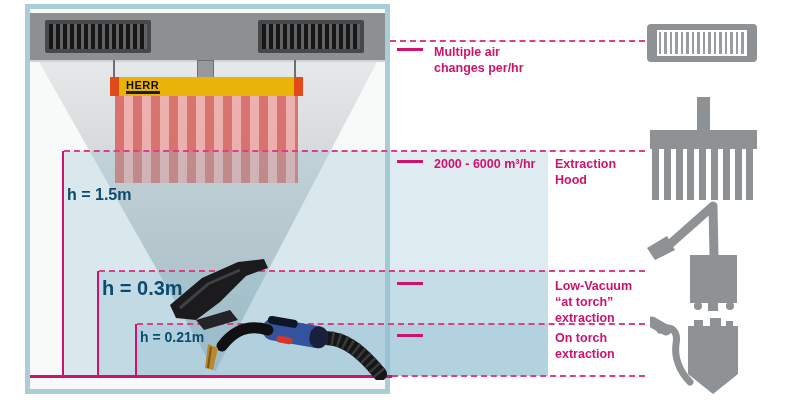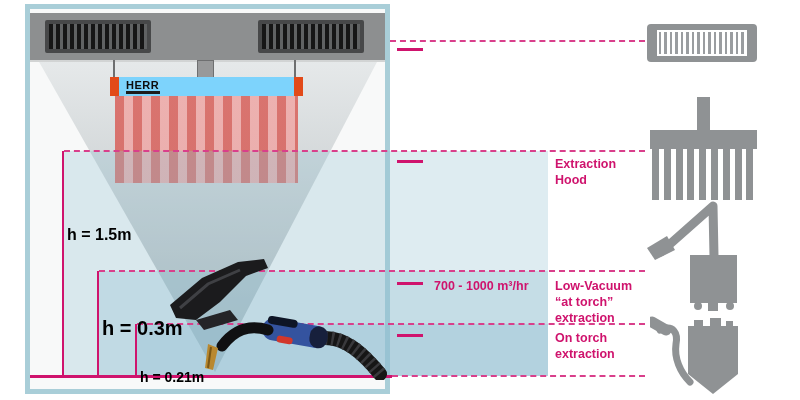--- a/index.html
+++ b/index.html
@@ -17,21 +17,21 @@
            border-bottom:2px solid #d2d4d4;z-index:3;}
   .grille{top:20px;width:106px;height:33px;box-sizing:border-box;border:4px solid #474849;
           border-radius:2px;z-index:4;
           background:repeating-linear-gradient(90deg,#161616 0 4px,#606263 4px 7px);}
   .grille.g1{left:45px;} .grille.g2{left:258px;}
   .duct{left:197px;top:60px;width:15px;height:19px;background:#98999a;border:1px solid #6e6f70;z-index:3;}
   .rod{top:60px;width:2px;height:19px;background:#6e6f70;z-index:3;}
   .rod.r1{left:113px;} .rod.r2{left:294px;}
 
   
-  .hoodbar{left:110px;top:77px;width:193px;height:19px;background:#7dd3fc;z-index:3;}
+  .hoodbar{left:110px;top:77px;width:193px;height:19px;background:#eab308;z-index:3;}
   .cap{top:0;width:9px;height:19px;background:#e24a19;}
   .cap.cl{left:0;} .cap.cr{right:0;}
   .brand{left:16px;top:3px;color:#0d0d0d;font-size:11px;line-height:1;font-weight:bold;letter-spacing:.5px;}
   .brandbar{left:16px;top:14px;width:34px;height:3px;background:#1c1c1c;}
   .curtain{left:115px;top:96px;width:183px;height:87px;z-index:3;
            background:repeating-linear-gradient(90deg,rgba(216,96,90,.85) 0 9px,rgba(240,166,164,.82) 9px 18px);}
 
   
   .panel{z-index:4;}
   .p1{left:62px;top:151px;width:486px;height:225px;background:rgba(147,192,210,.30);}
@@ -41,21 +41,21 @@
   
   .vline{width:2px;background:#cf136d;z-index:5;}
   .v1{left:62px;top:151px;height:225px;} .v2{left:97px;top:271px;height:105px;} .v3{left:135px;top:324px;height:52px;}
   .baseline{left:30px;top:375px;width:362px;height:3px;background:#cf136d;z-index:5;}
   .dashline{height:0;border-top:2px dashed #d93f8b;z-index:5;}
   .d1{left:390px;top:40px;width:255px;}
   .d2{left:64px;top:150px;width:581px;}
   .d3{left:99px;top:270px;width:546px;}
   .d4{left:137px;top:323px;width:508px;}
   .d5{left:392px;top:375px;width:253px;}
-  .hlabel{color:#000000;font-weight:bold;z-index:6;white-space:nowrap;margin-top:40px;}
+  .hlabel{color:#0c4a6e;font-weight:bold;z-index:6;white-space:nowrap;}
   .hl1{left:67px;top:186px;font-size:16px;}
   .hl2{left:102px;top:277px;font-size:20px;}
   .hl3{left:140px;top:329px;font-size:14px;}
 
   
   .cutout{z-index:6;}
 
   
   .marker{left:397px;width:26px;height:3px;background:#cf136d;z-index:6;}
   .m1{top:48px;} .m2{top:160px;} .m3{top:282px;} .m4{top:334px;}
@@ -144,23 +144,25 @@
     <path d="M 78 30 C 58 24, 44 30, 32 46" stroke="#101012" stroke-width="11" stroke-linecap="round" fill="none"></path>
     <polygon points="18,44 28,48 23,70 15,68" fill="#b9882f"></polygon>
     <line x1="21" y1="47" x2="18" y2="68" stroke="#7a5716" stroke-width="2"></line>
   </svg>
 
   <div class="abs marker m1"></div>
   <div class="abs marker m2"></div>
   <div class="abs marker m3"></div>
   <div class="abs marker m4"></div>
 
+  <div class="abs anno airflow t1">Multiple air
+changes per/hr</div>
+  <div class="abs anno airflow t2">2000 - 6000 m³/hr</div>
   <div class="abs anno method  t2">Extraction
 Hood</div>
-  <div class="abs anno airflow t3">700 - 1000 m³/hr</div>
   <div class="abs anno method  t3">Low-Vacuum
 “at torch”
 extraction</div>
   <div class="abs anno method  t4">On torch
 extraction</div>
 
   <div class="abs icon-gray vent-outer">
     <div class="abs vent-inner"></div>
   </div>
 

